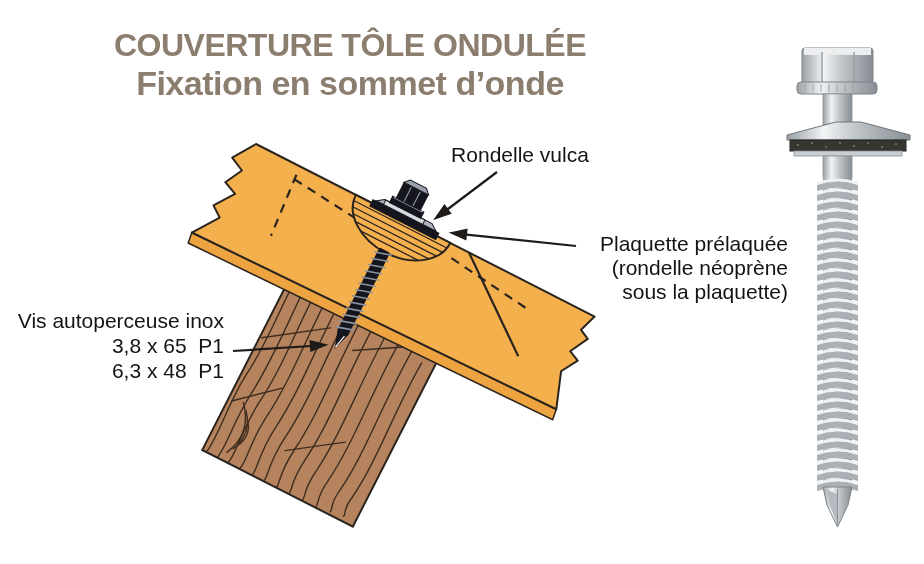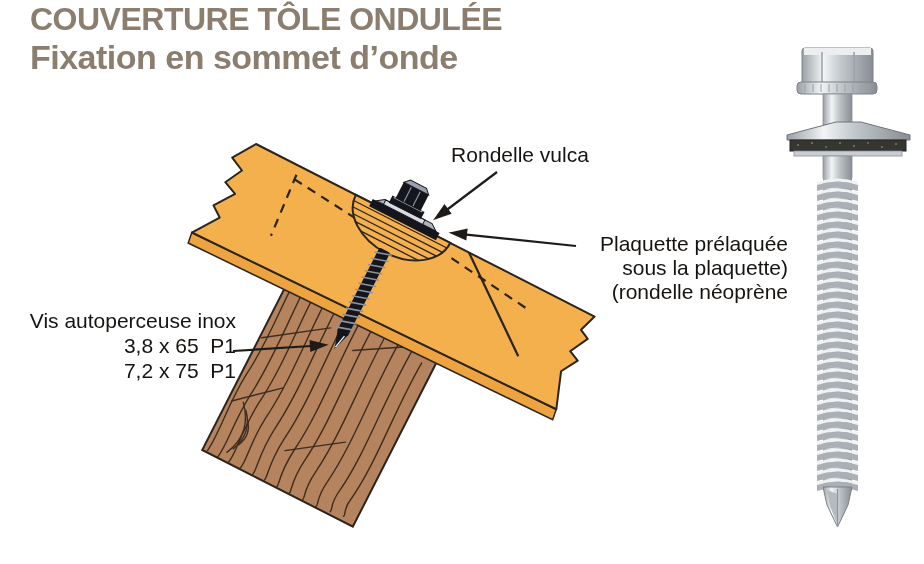--- a/index.html
+++ b/index.html
@@ -1,25 +1,25 @@
 <!DOCTYPE html>
 <html><head>
 <meta charset="utf-8">
 <style>
   html,body{margin:0;padding:0;background:#ffffff;}
   .stage{position:relative;width:924px;height:564px;background:#ffffff;overflow:hidden;
          font-family:"Liberation Sans","DejaVu Sans",sans-serif;}
-  .title-block{position:absolute;left:30px;top:0;width:640px;text-align:left;color:#8C7E6F;}
+  .title-block{position:absolute;left:30px;top:26px;width:640px;text-align:center;color:#8C7E6F;}
   .title-line1{font-size:32px;font-weight:bold;letter-spacing:-0.5px;line-height:38px;}
   .title-line2{font-size:34px;font-weight:bold;letter-spacing:-0.5px;line-height:34px;margin-top:2px;}
   .callout{position:absolute;color:#161310;font-size:21px;line-height:24px;}
   .callout span{display:block;white-space:pre;}
   .lbl-rondelle{left:425px;top:143px;width:190px;text-align:center;}
   .lbl-plaquette{left:568px;top:232px;width:220px;text-align:right;}
-  .lbl-vis{left:28px;top:308px;width:208px;text-align:right;line-height:25px;}
+  .lbl-vis{left:16px;top:308px;width:208px;text-align:right;line-height:25px;}
   svg{position:absolute;display:block;}
   #diagram-svg{left:0;top:0;}
   #photo-svg{left:766px;top:8px;}
 </style>
 </head>
 <body>
 
 <div class="stage">
 
   <div class="title-block">
@@ -129,27 +129,27 @@
         <polygon points="325,345 311.3,350.4 310.7,341.4"></polygon>
       </g>
     </g>
   </svg>
 
   <div class="callout lbl-rondelle">
     <span>Rondelle vulca</span>
   </div>
   <div class="callout lbl-plaquette">
     <span>Plaquette prélaquée</span>
+    <span>(rondelle néoprène</span>
     <span>sous la plaquette)</span>
-    <span>(rondelle néoprène</span>
   </div>
   <div class="callout lbl-vis">
     <span>Vis autoperceuse inox</span>
     <span>3,8 x 65  P1</span>
-    <span>7,2 x 75  P1</span>
+    <span>6,3 x 48  P1</span>
   </div>
 
   <svg id="photo-svg" width="160" height="545" viewBox="0 0 160 545">
     <defs>
       <linearGradient id="met" x1="0" y1="0" x2="1" y2="0">
         <stop offset="0" stop-color="#9AA0A6"></stop>
           <stop offset="0.3" stop-color="#F2F4F5"></stop>
         <stop offset="0.55" stop-color="#C2C7CB"></stop>
           <stop offset="1" stop-color="#878D93"></stop>
       </linearGradient>

